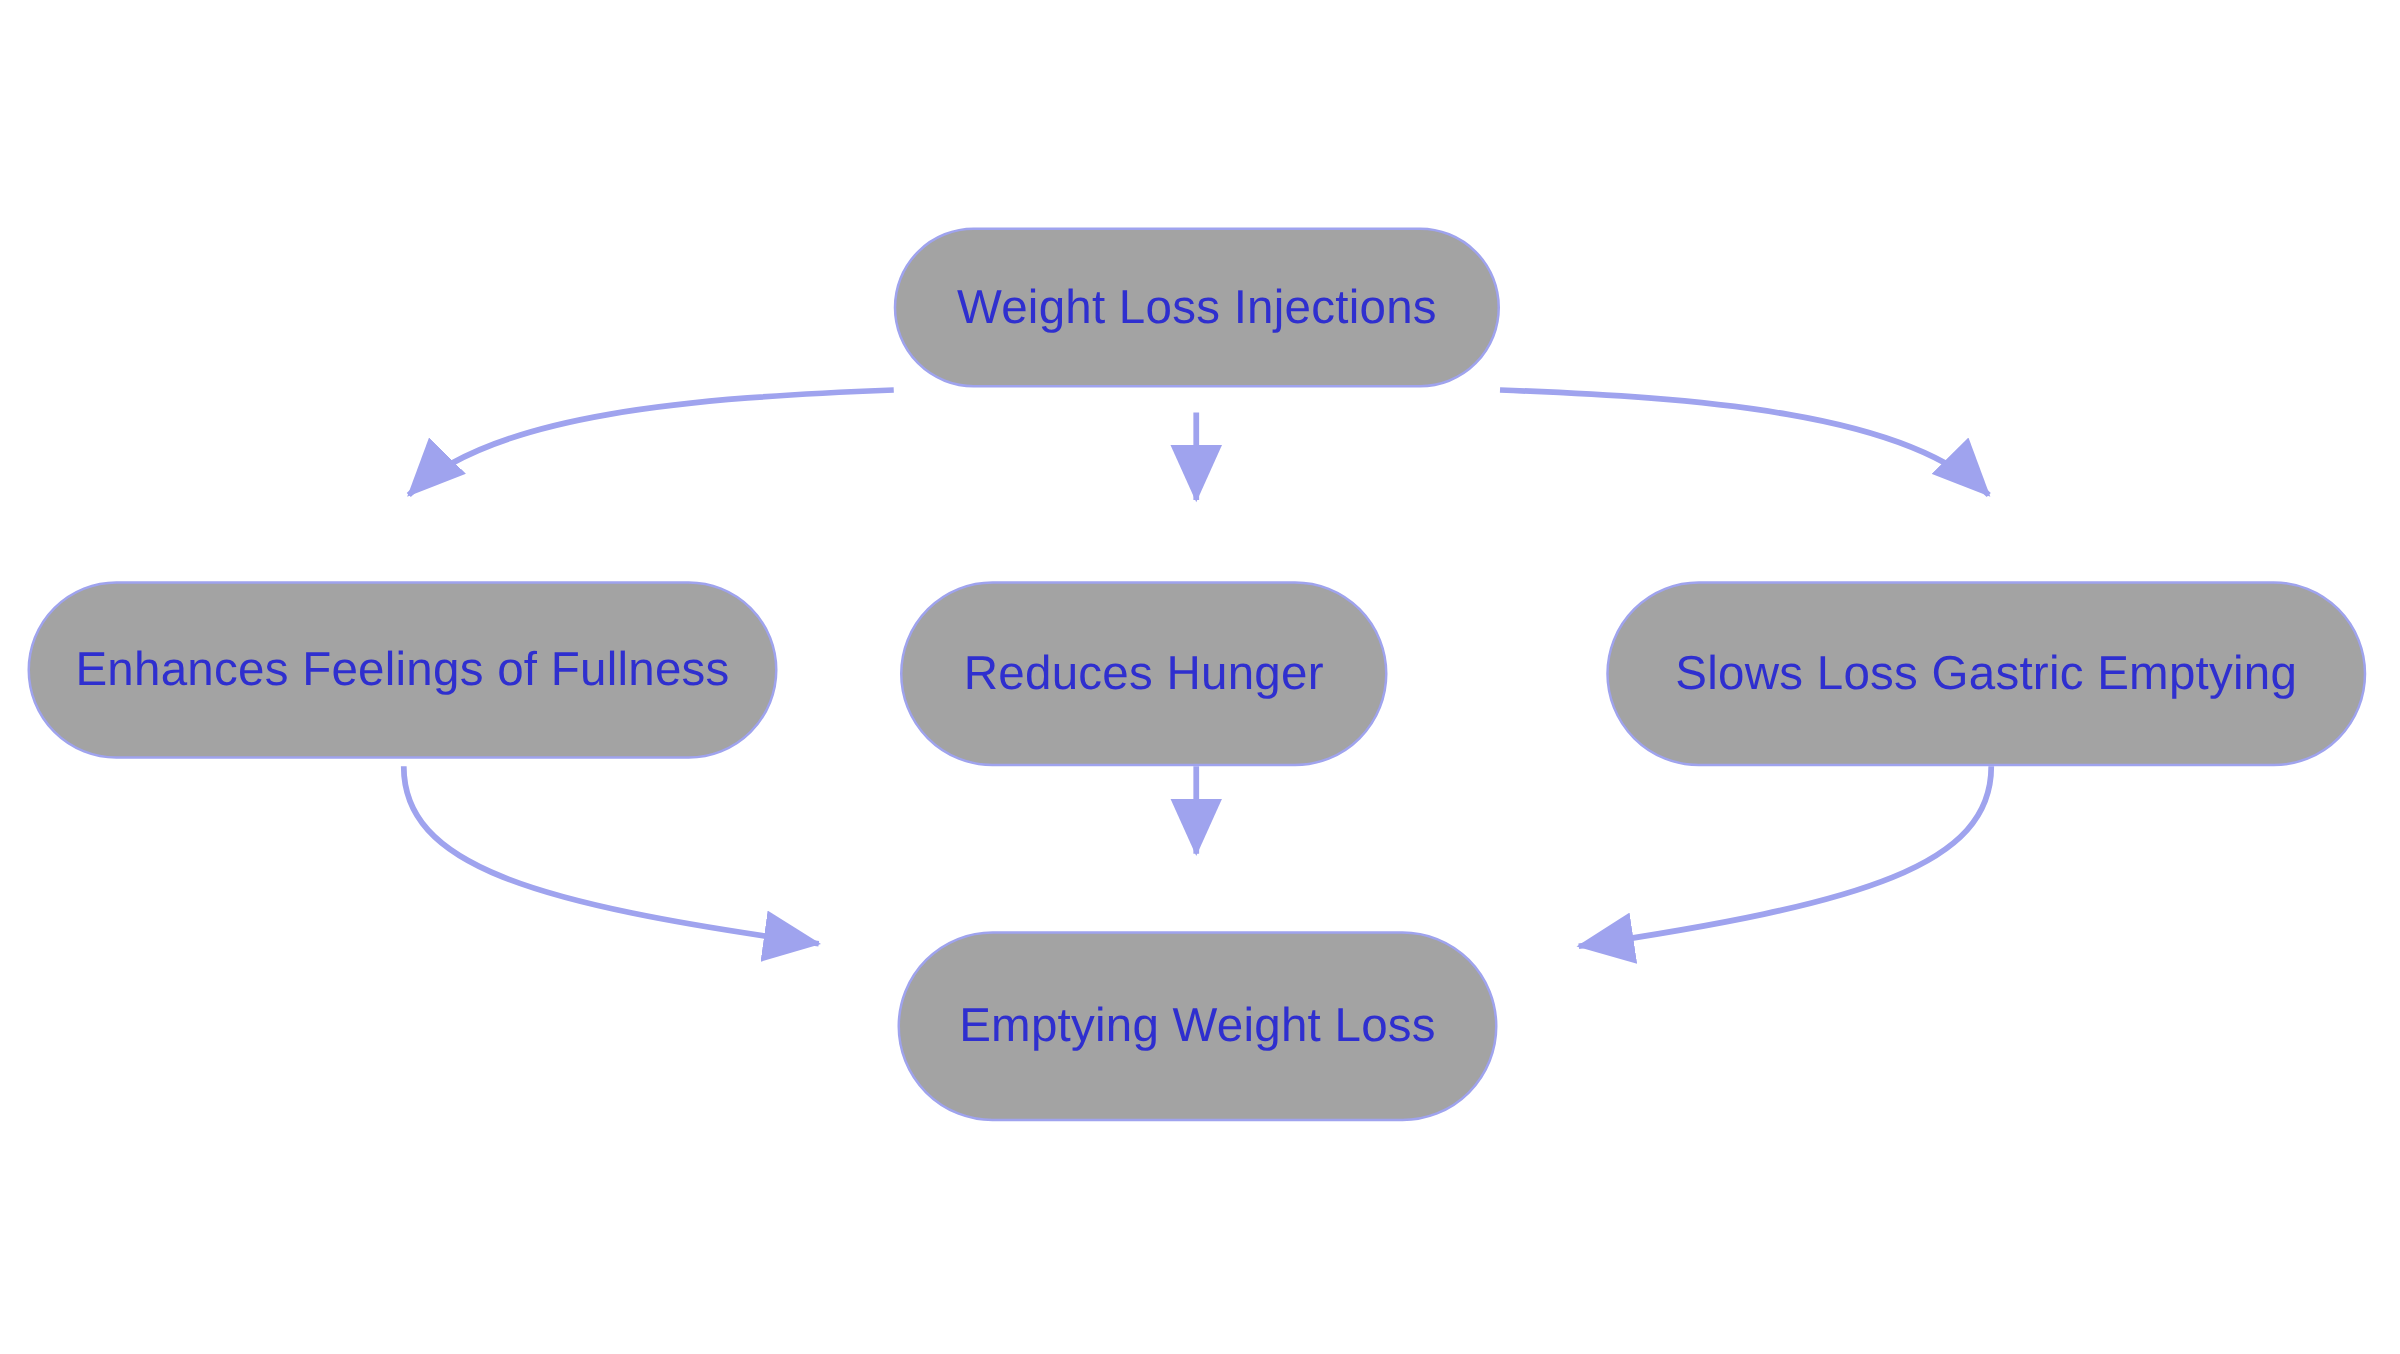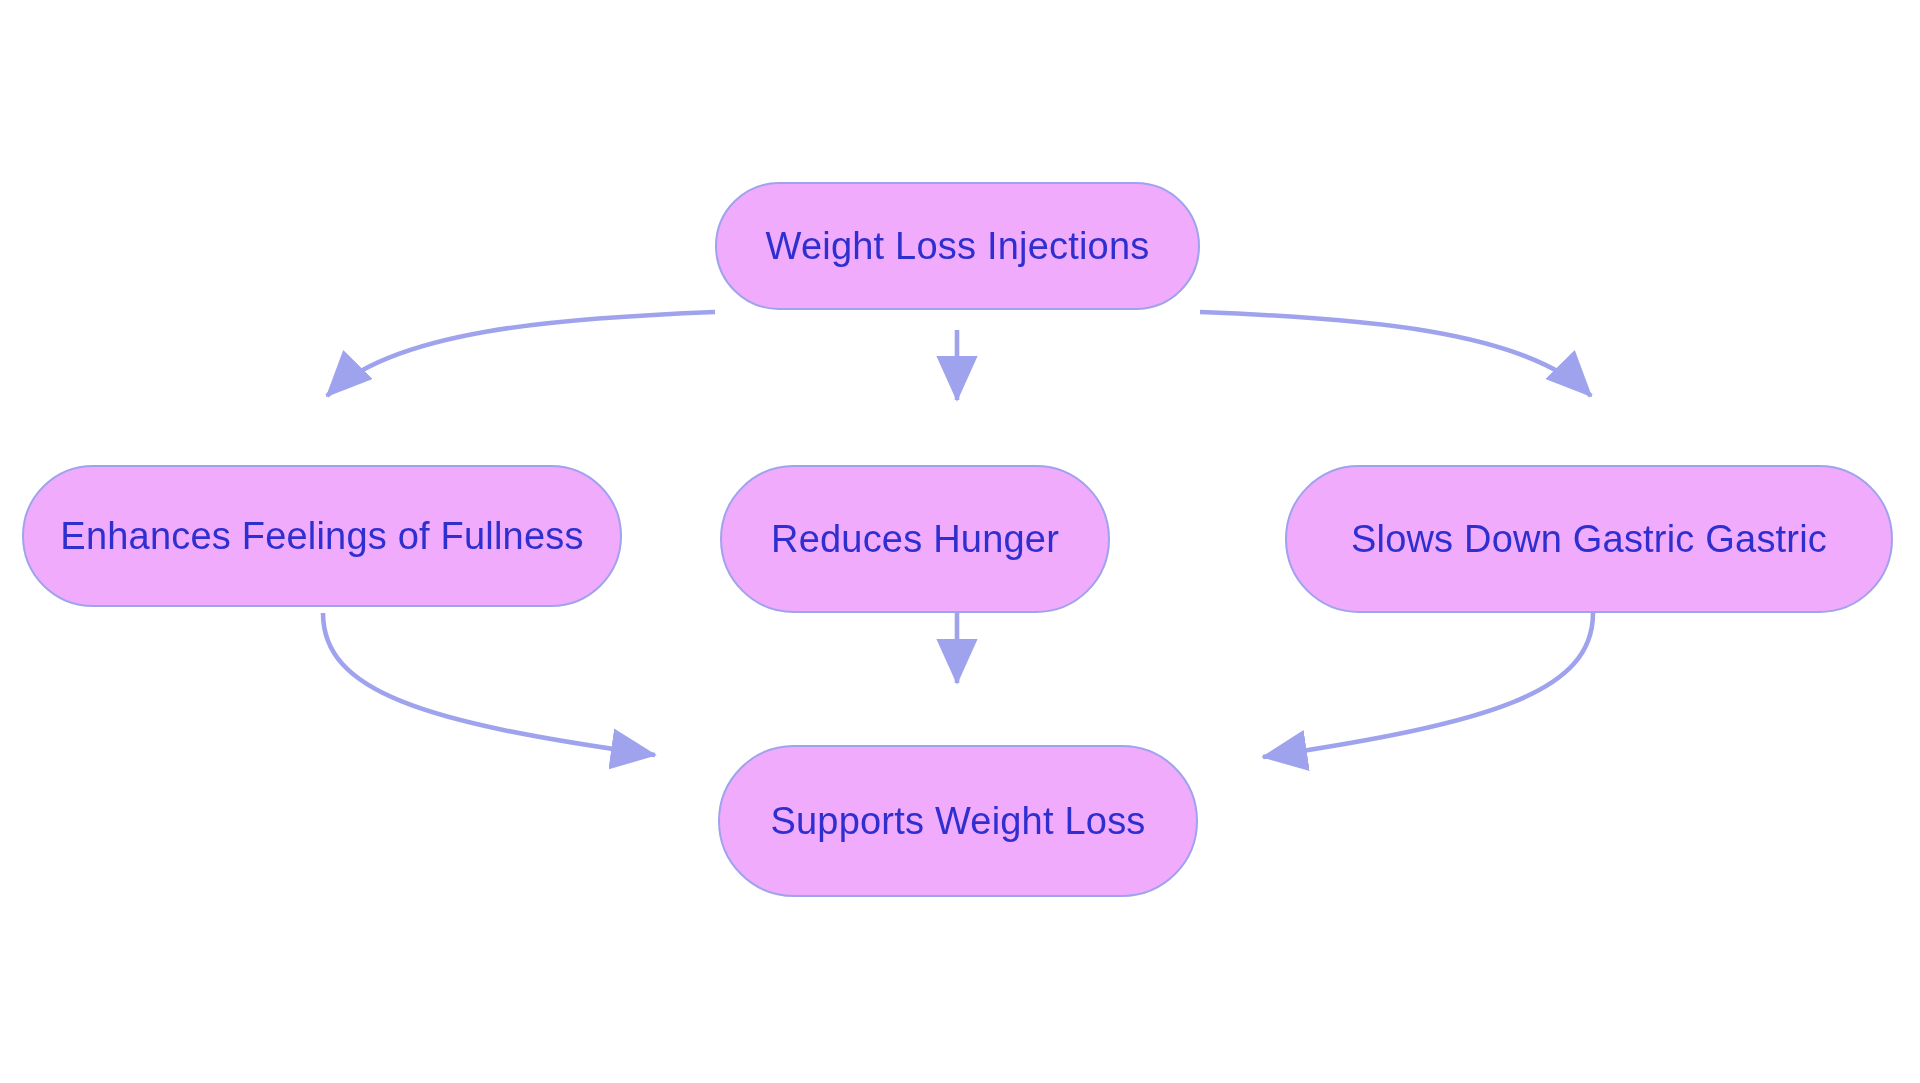--- a/index.html
+++ b/index.html
@@ -25,21 +25,21 @@
     width: 1920px;
     height: 1083px;
     pointer-events: none;
   }
   .node {
     position: absolute;
     box-sizing: border-box;
     display: flex;
     align-items: center;
     justify-content: center;
-    background: #f0abfc;
+    background: #a3a3a3;
     border: 2.2px solid #9fa3ee;
     border-radius: 999px;
     color: #2f2fcf;
     font-size: 38px;
     font-weight: 400;
     letter-spacing: 0.2px;
     white-space: nowrap;
     line-height: 1;
   }
   .node-label {
@@ -75,20 +75,20 @@
 
   <div class="node" style="left:22px; top:465px; width:600px; height:142px;">
     <span class="node-label">Enhances Feelings of Fullness</span>
   </div>
 
   <div class="node" style="left:720px; top:465px; width:390px; height:148px;">
     <span class="node-label">Reduces Hunger</span>
   </div>
 
   <div class="node" style="left:1285px; top:465px; width:608px; height:148px;">
-    <span class="node-label">Slows Down Gastric Gastric</span>
+    <span class="node-label">Slows Loss Gastric Emptying</span>
   </div>
 
   <div class="node" style="left:718px; top:745px; width:480px; height:152px;">
-    <span class="node-label">Supports Weight Loss</span>
+    <span class="node-label">Emptying Weight Loss</span>
   </div>
 
 </div>
 
 </body></html>

